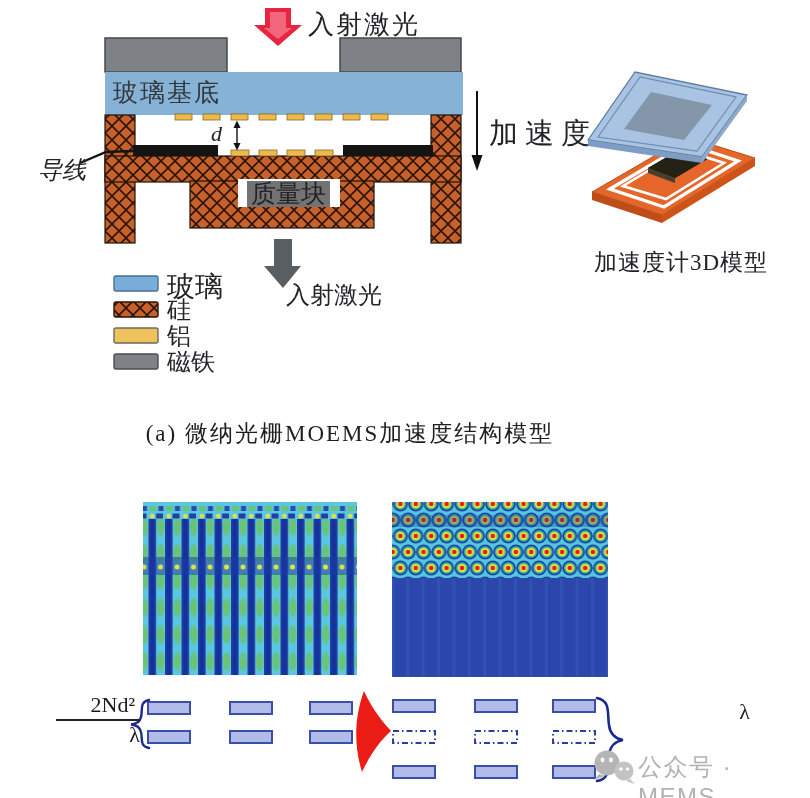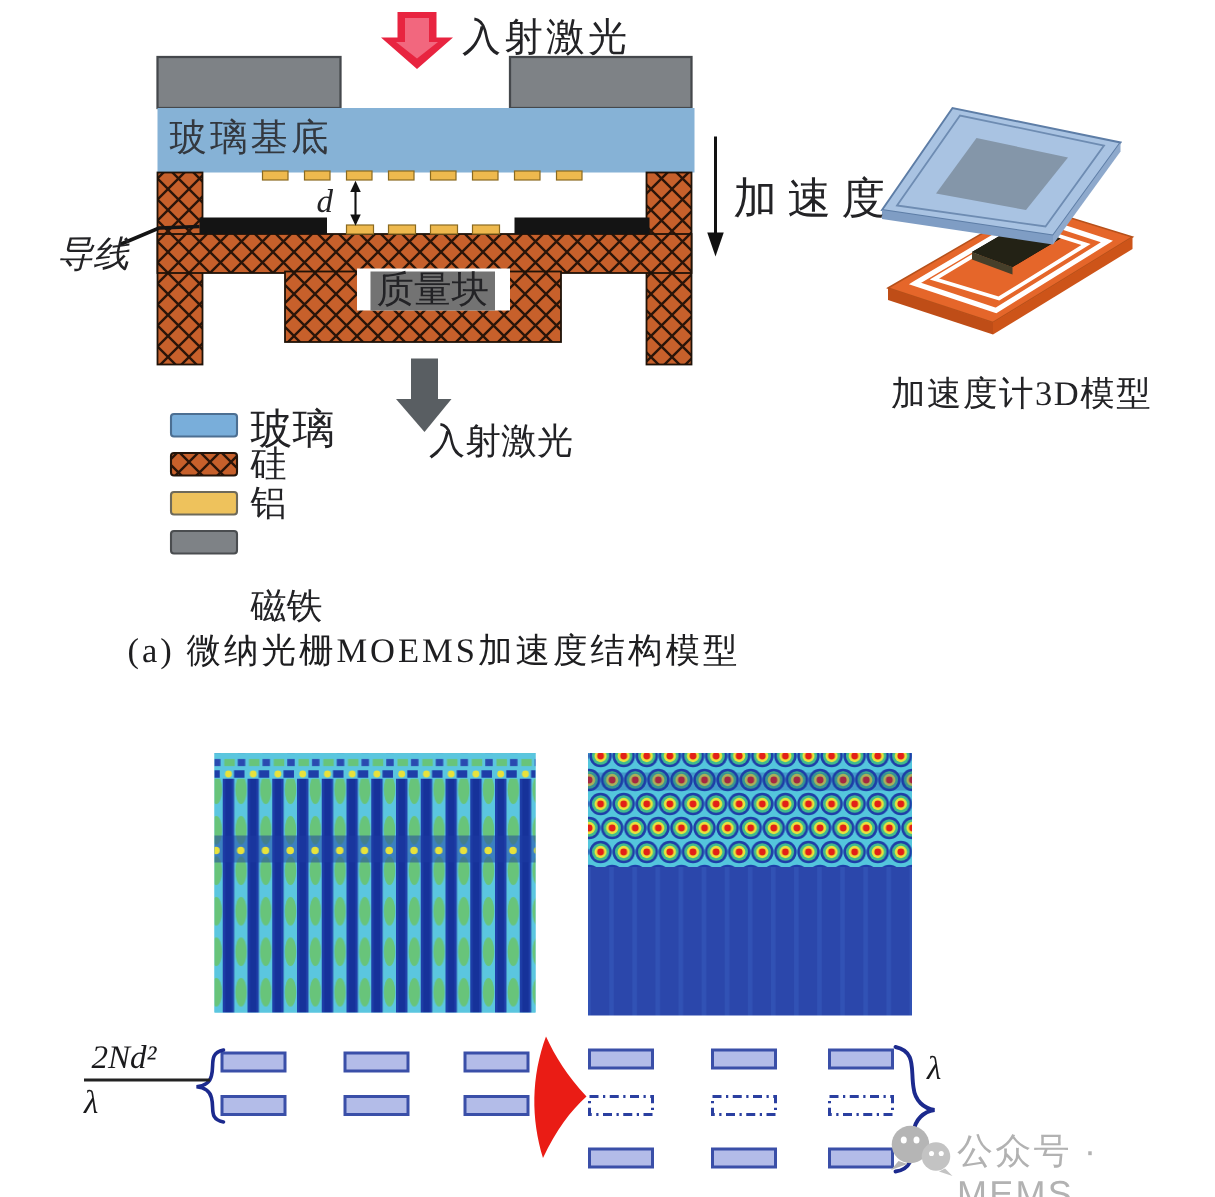--- a/index.html
+++ b/index.html
@@ -2,27 +2,27 @@
 <html><head>
 <meta charset="utf-8">
 <style>
   html,body{margin:0;padding:0;background:#fff;}
   #stage{position:relative;width:810px;height:798px;background:#fff;overflow:hidden;
          font-family:"Liberation Serif","DejaVu Serif",serif;}
   #bg{position:absolute;left:0;top:0;}
   .txt{position:absolute;white-space:nowrap;color:#232326;line-height:1.05;
        font-family:"Liberation Serif","DejaVu Serif",serif;}
   .it{font-style:italic;}
-  .frac{position:absolute;text-align:left;color:#1a1a1c;
-        font-family:"Liberation Serif","DejaVu Serif",serif;font-style:italic;}
+  .frac{position:absolute;text-align:right;color:#1a1a1c;
+        font-family:"Liberation Serif","DejaVu Serif",serif;}
   .frac .num{font-size:22px;padding:0 5px 1px 5px;border-bottom:2px solid #222;}
   .frac .den{font-size:22px;padding-top:1px;}
   .wm{position:absolute;color:#b2b2b2;font-family:"Liberation Sans","DejaVu Sans",sans-serif;
       letter-spacing:1.5px;}
-  .caption{position:absolute;color:#1e1e20;letter-spacing:2px;}
+  .caption{position:absolute;text-align:center;color:#1e1e20;letter-spacing:2px;}
   .masslabel{background:#737373;padding:0 4px;}
 </style>
 </head>
 <body>
 
 <div id="stage">
 
 <svg id="bg" width="810" height="798" viewBox="0 0 810 798">
   <defs>
     <pattern id="hatch" width="14" height="14" patternUnits="userSpaceOnUse">
@@ -234,21 +234,21 @@
 
 <div class="txt masslabel" style="left:247px;top:181px;font-size:25px;">质量块</div>
 
 <div class="txt" style="left:489px;top:118px;font-size:29px;letter-spacing:7px;">加速度</div>
 
 <div class="txt" style="left:286px;top:283px;font-size:24px;">入射激光</div>
 
 <div class="txt" style="left:167px;top:272px;font-size:28px;">玻璃</div>
 <div class="txt" style="left:167px;top:298px;font-size:24px;">硅</div>
 <div class="txt" style="left:167px;top:324px;font-size:24px;">铝</div>
-<div class="txt" style="left:167px;top:350px;font-size:24px;margin-top:43px;">磁铁</div>
+<div class="txt" style="left:167px;top:350px;font-size:24px;">磁铁</div>
 
 <div class="txt" style="left:594px;top:251px;font-size:23px;letter-spacing:1px;">加速度计3D模型</div>
 
 <div class="caption txt" style="left:85px;top:422px;width:530px;font-size:23px;">(a) 微纳光栅MOEMS加速度结构模型</div>
 
 <div class="frac" style="left:56px;top:692px;width:84px;">
   <div class="num">2Nd²</div>
   <div class="den">λ</div>
 </div>
 

